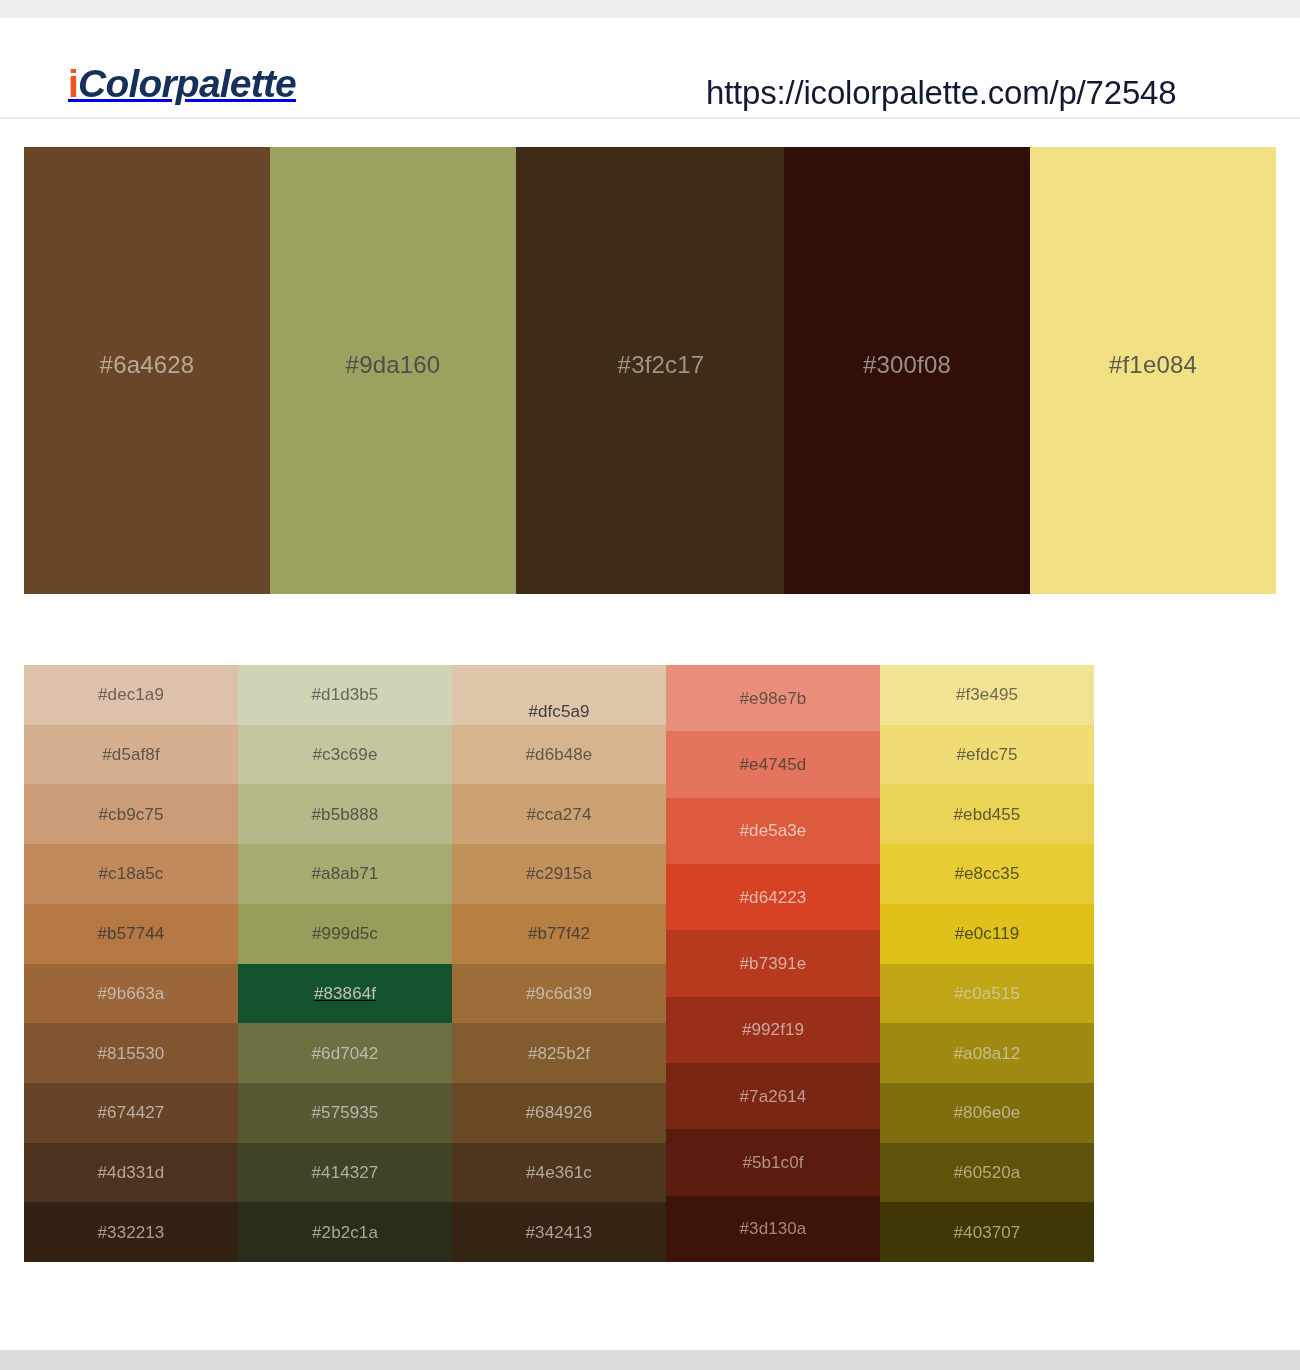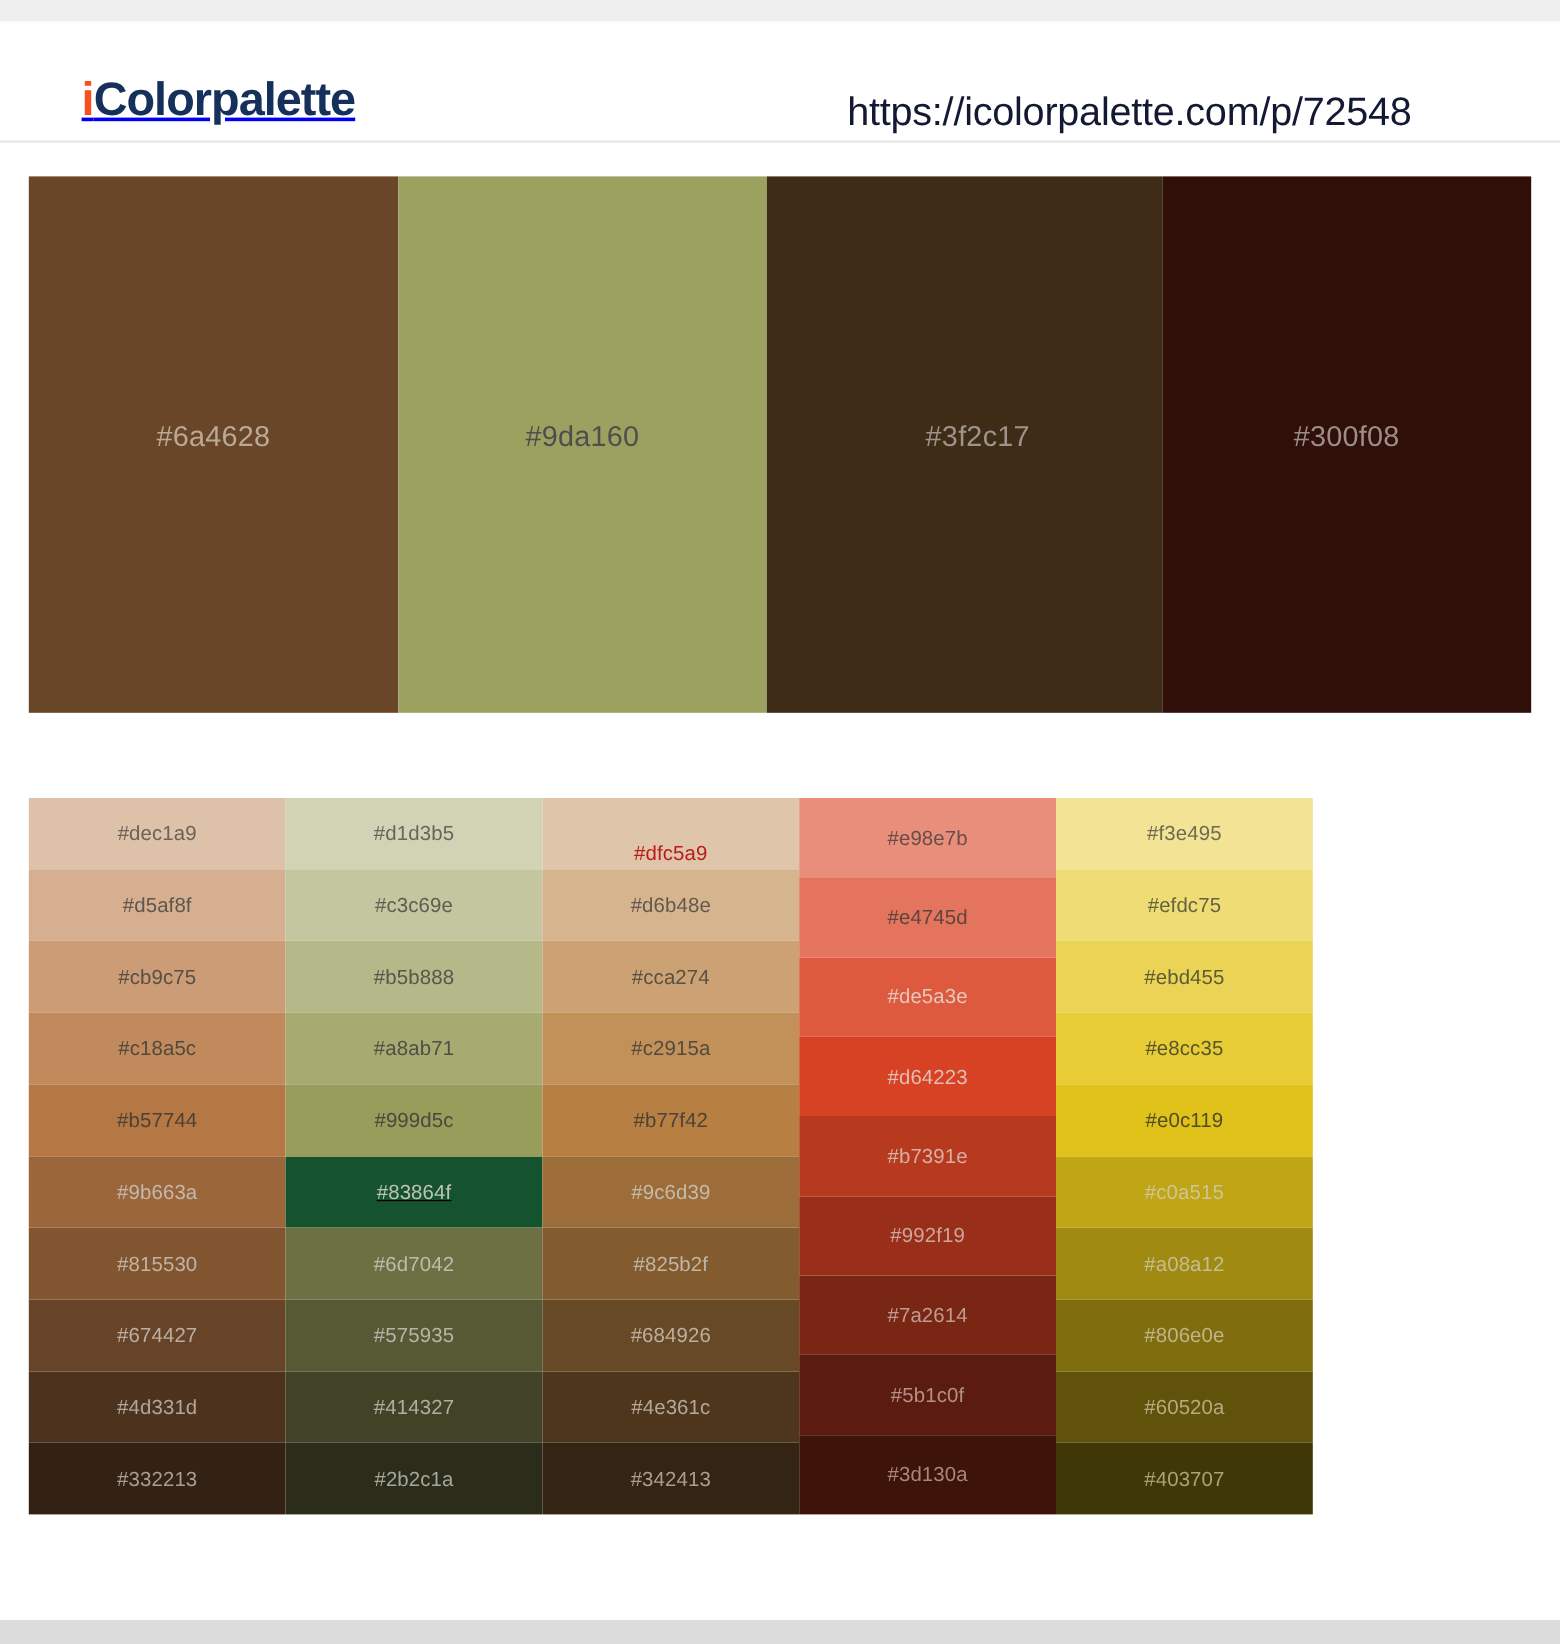--- a/index.html
+++ b/index.html
@@ -42,21 +42,21 @@
     position: absolute;
     left: 68px;
     top: 46px;
     font-size: 39px;
     font-weight: bold;
     letter-spacing: -0.8px;
     line-height: 1;
     white-space: nowrap;
   }
   .logo .logo-i { color: #f4511e; }
-  .logo .logo-rest { color: #16305c; }
+  .logo .logo-rest { color: #16305c; font-style: italic; }
 
   .page-url {
     position: absolute;
     left: 706px;
     top: 56px;
     font-size: 33px;
     color: #121a33;
     white-space: nowrap;
     letter-spacing: -0.2px;
   }
@@ -143,20 +143,23 @@
       </div>
       <div class="palette-swatch" style="background: rgb(157, 161, 96);">
         <span class="swatch-label" style="color: rgb(78, 78, 78);">#9da160</span>
       </div>
       <div class="palette-swatch" style="background: rgb(63, 44, 23); padding-left: 22px;">
         <span class="swatch-label" style="color: rgb(158, 147, 138);">#3f2c17</span>
       </div>
       <div class="palette-swatch" style="background: rgb(48, 15, 8);">
         <span class="swatch-label" style="color: rgb(155, 141, 136);">#300f08</span>
       </div>
+      <div class="palette-swatch" style="background: rgb(241, 224, 132);">
+        <span class="swatch-label" style="color: rgb(90, 90, 79);">#f1e084</span>
+      </div>
     </section>
 
   <section class="shades-grid">
       <div class="shade-column">
         <div class="shade-cell" style="background: rgb(222, 193, 169);">
           <span class="shade-label" style="color: rgb(107, 98, 89);">#dec1a9</span>
         </div>
         <div class="shade-cell" style="background: rgb(213, 175, 143);">
           <span class="shade-label" style="color: rgb(95, 86, 76);">#d5af8f</span>
         </div>
@@ -212,21 +215,21 @@
         </div>
         <div class="shade-cell" style="background: rgb(65, 67, 39);">
           <span class="shade-label" style="color: rgb(173, 175, 162);">#414327</span>
         </div>
         <div class="shade-cell" style="background: rgb(43, 44, 26);">
           <span class="shade-label" style="color: rgb(165, 167, 154);">#2b2c1a</span>
         </div>
       </div>
       <div class="shade-column">
         <div class="shade-cell" style="background: rgb(223, 197, 169);">
-          <span class="shade-label" style="color: #b91c1c; margin-top: 34px;">#dfc5a9</span>
+          <span class="shade-label" style="color: #404040; margin-top: 34px;">#dfc5a9</span>
         </div>
         <div class="shade-cell" style="background: rgb(214, 180, 142);">
           <span class="shade-label" style="color: rgb(97, 89, 77);">#d6b48e</span>
         </div>
         <div class="shade-cell" style="background: rgb(204, 162, 116);">
           <span class="shade-label" style="color: rgb(88, 80, 68);">#cca274</span>
         </div>
         <div class="shade-cell" style="background: rgb(194, 145, 90);">
           <span class="shade-label" style="color: rgb(82, 74, 62);">#c2915a</span>
         </div>

